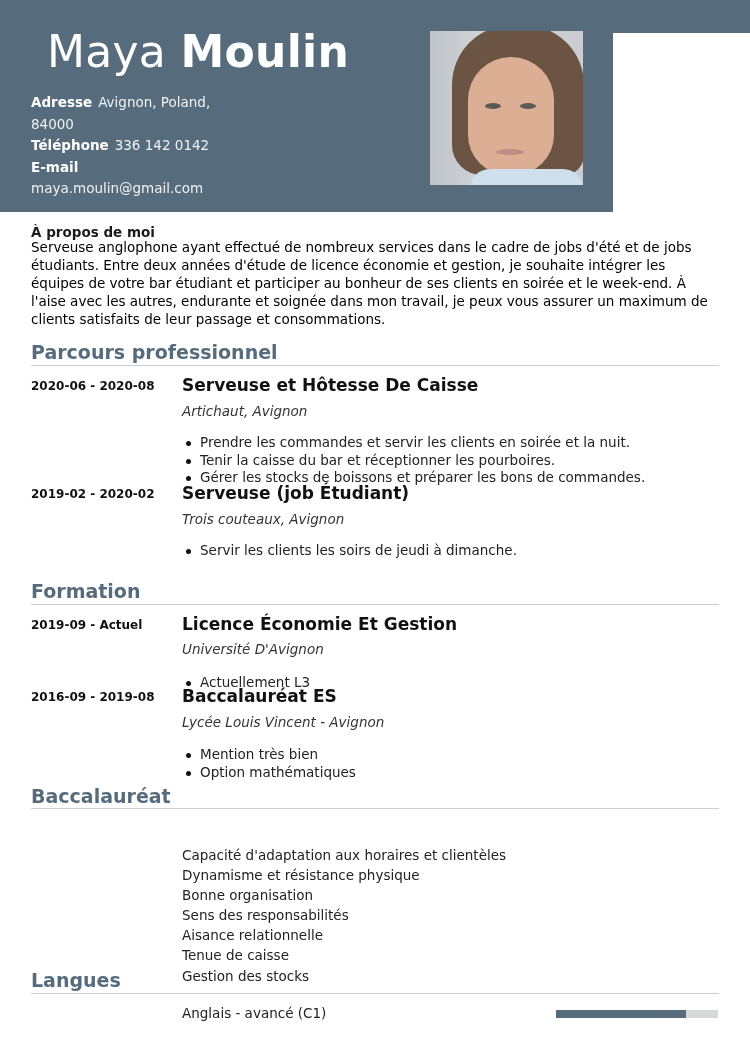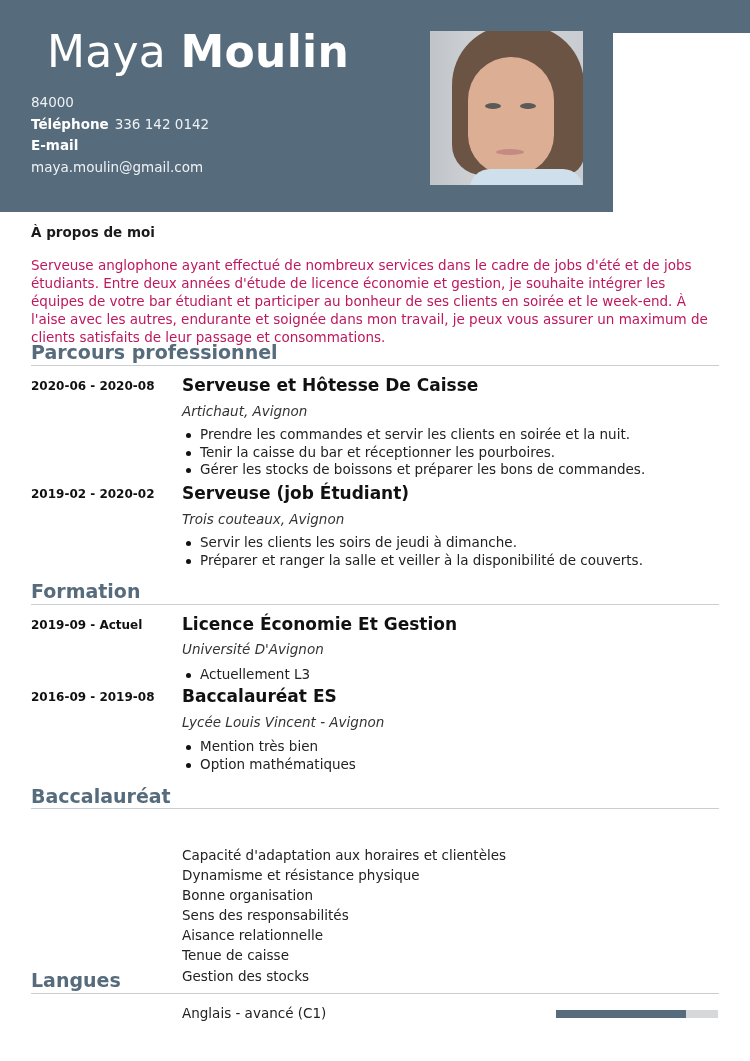--- a/index.html
+++ b/index.html
@@ -14,29 +14,29 @@
   .contact b { color: #ffffff; font-weight: bold; margin-right: 6px; }
   .photo { position: absolute; left: 430px; top: 31px; width: 153px; height: 154px; overflow: hidden;
            background: linear-gradient(90deg, #bfc4c9 0%, #d4d6d8 40%, #c9ccd0 100%); }
   .photo .hair { position: absolute; left: 22px; top: -6px; width: 132px; height: 150px; border-radius: 60px 60px 20px 30px; background: #6c5445; }
   .photo .face { position: absolute; left: 38px; top: 26px; width: 86px; height: 118px; border-radius: 45px 45px 42px 42px; background: #dcae94; }
   .photo .eye { position: absolute; top: 72px; width: 16px; height: 6px; border-radius: 50%; background: #5c5a58; }
   .photo .mouth { position: absolute; left: 66px; top: 118px; width: 28px; height: 6px; border-radius: 50%; background: #c48a84; }
   .photo .shirt { position: absolute; left: 40px; top: 138px; width: 113px; height: 20px; background: #cfe0ec; border-radius: 20px 20px 0 0; }
 
   .about-title { position: absolute; left: 31px; top: 224px; font-size: 13.5px; font-weight: bold; }
-  .about-text { position: absolute; left: 31px; top: 256px; width: 690px; font-size: 13.5px; line-height: 18px; color: #be185d; }
+  .about-text { position: absolute; left: 31px; top: 238px; width: 690px; font-size: 13.5px; line-height: 18px; color: #000000; }
 
   .sec-title { position: absolute; left: 31px; font-size: 19px; font-weight: bold; color: #566b7c; }
   .sec-rule { position: absolute; left: 31px; width: 688px; height: 1px; background: #c9ced3; }
 
   .entry-date { position: absolute; left: 31px; font-size: 12px; font-weight: bold; color: #111; text-align: center; }
   .entry-title { position: absolute; left: 182px; font-size: 17px; font-weight: bold; color: #111; }
   .entry-sub { position: absolute; left: 182px; font-size: 13.5px; font-style: italic; color: #333; text-align: center; }
-  .entry-list { position: absolute; left: 200px; list-style: none; font-size: 13.5px; line-height: 17.5px; color: #222; }
+  .entry-list { position: absolute; left: 200px; list-style: none; font-size: 13.5px; line-height: 17.5px; color: #222; margin-top: 8px; }
   .entry-list li { position: relative; }
   .entry-list li::before { content: ""; position: absolute; left: -14px; top: 7px; width: 5px; height: 5px; border-radius: 50%; background: #111; }
 
   .skills { position: absolute; left: 182px; top: 819px; list-style: none; font-size: 13.5px; line-height: 20.1px; color: #222; margin-top: 26px; }
 
   .lang-label { position: absolute; left: 182px; top: 1005px; font-size: 13.5px; color: #222; }
   .lang-bar { position: absolute; left: 556px; top: 1010px; width: 162px; height: 8px; background: #d6d8da; }
   .lang-bar .fill { height: 100%; background: #566b7c; }
 </style>
 </head>
@@ -44,20 +44,21 @@
 
 <div class="hdr-top"></div>
 <div class="hdr-main"></div>
 
 <div class="name">
   <span class="first">Maya</span>
   <span class="last">Moulin</span>
 </div>
 
 <div class="contact">
+  <div><b>Adresse</b><span>Avignon, Poland,</span></div>
   <div>84000</div>
   <div><b>Téléphone</b><span>336 142 0142</span></div>
   <div><b>E-mail</b></div>
   <div>maya.moulin@gmail.com</div>
 </div>
 
 <div class="photo">
   <div class="hair"></div>
   <div class="face"></div>
   <div class="eye" style="left:55px"></div>
@@ -79,21 +80,20 @@
   <li>Prendre les commandes et servir les clients en soirée et la nuit.</li>
   <li>Tenir la caisse du bar et réceptionner les pourboires.</li>
   <li>Gérer les stocks de boissons et préparer les bons de commandes.</li>
 </ul>
 
 <div class="entry-date" style="top:487px">2019-02 - 2020-02</div>
 <div class="entry-title" style="top:483px">Serveuse (job Étudiant)</div>
 <div class="entry-sub" style="top:511px">Trois couteaux, Avignon</div>
 <ul class="entry-list" style="top:534px">
   <li>Servir les clients les soirs de jeudi à dimanche.</li>
-  <li>Préparer et ranger la salle et veiller à la disponibilité de couverts.</li>
 </ul>
 
 <div class="sec-title" style="top:580px">Formation</div>
 <div class="sec-rule" style="top:604px"></div>
 
 <div class="entry-date" style="top:618px">2019-09 - Actuel</div>
 <div class="entry-title" style="top:614px">Licence Économie Et Gestion</div>
 <div class="entry-sub" style="top:641px">Université D'Avignon</div>
 <ul class="entry-list" style="top:666px">
   <li>Actuellement L3</li>

